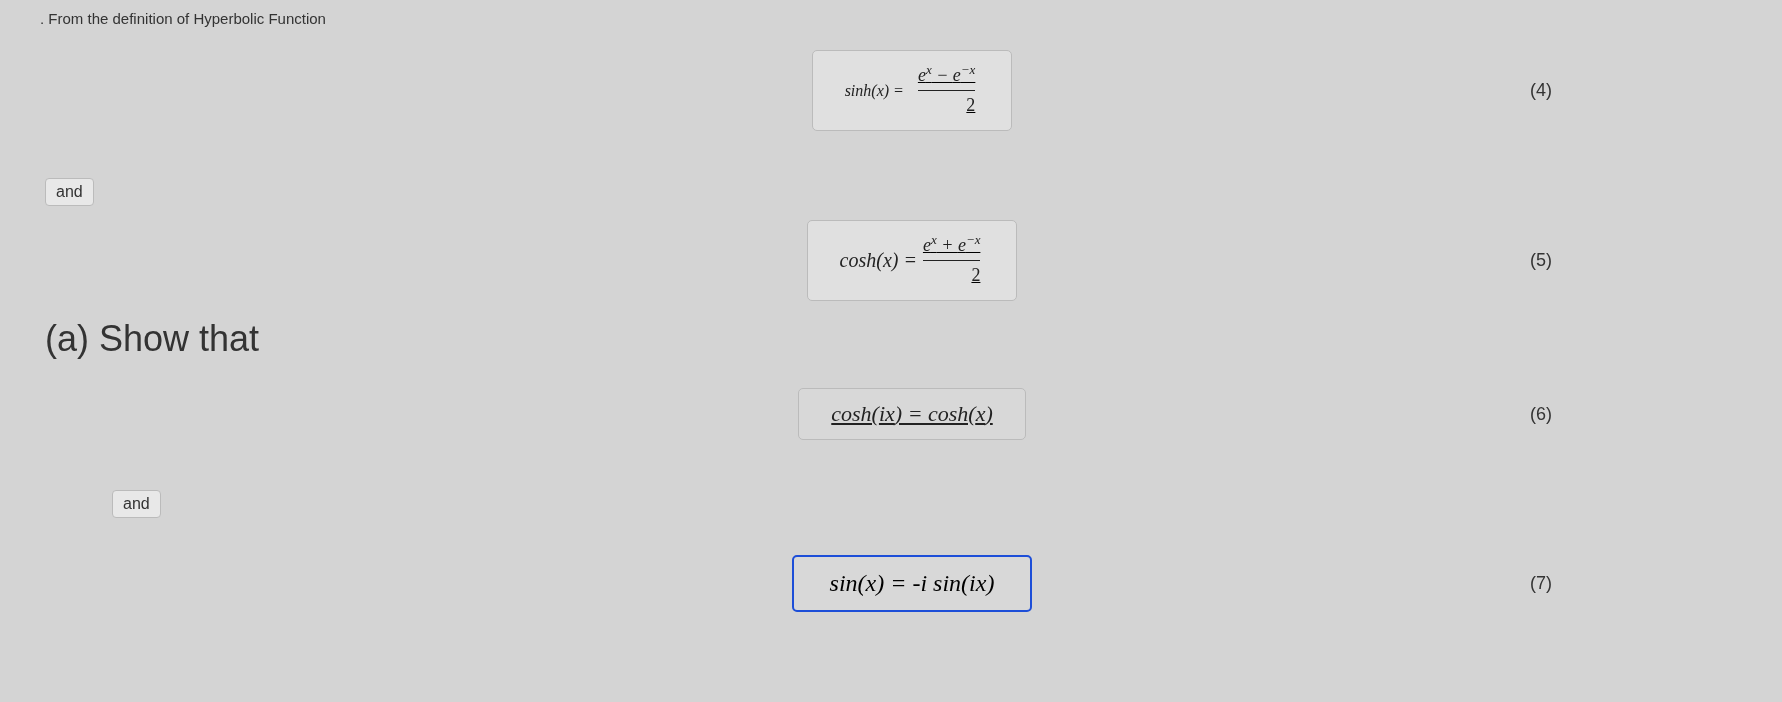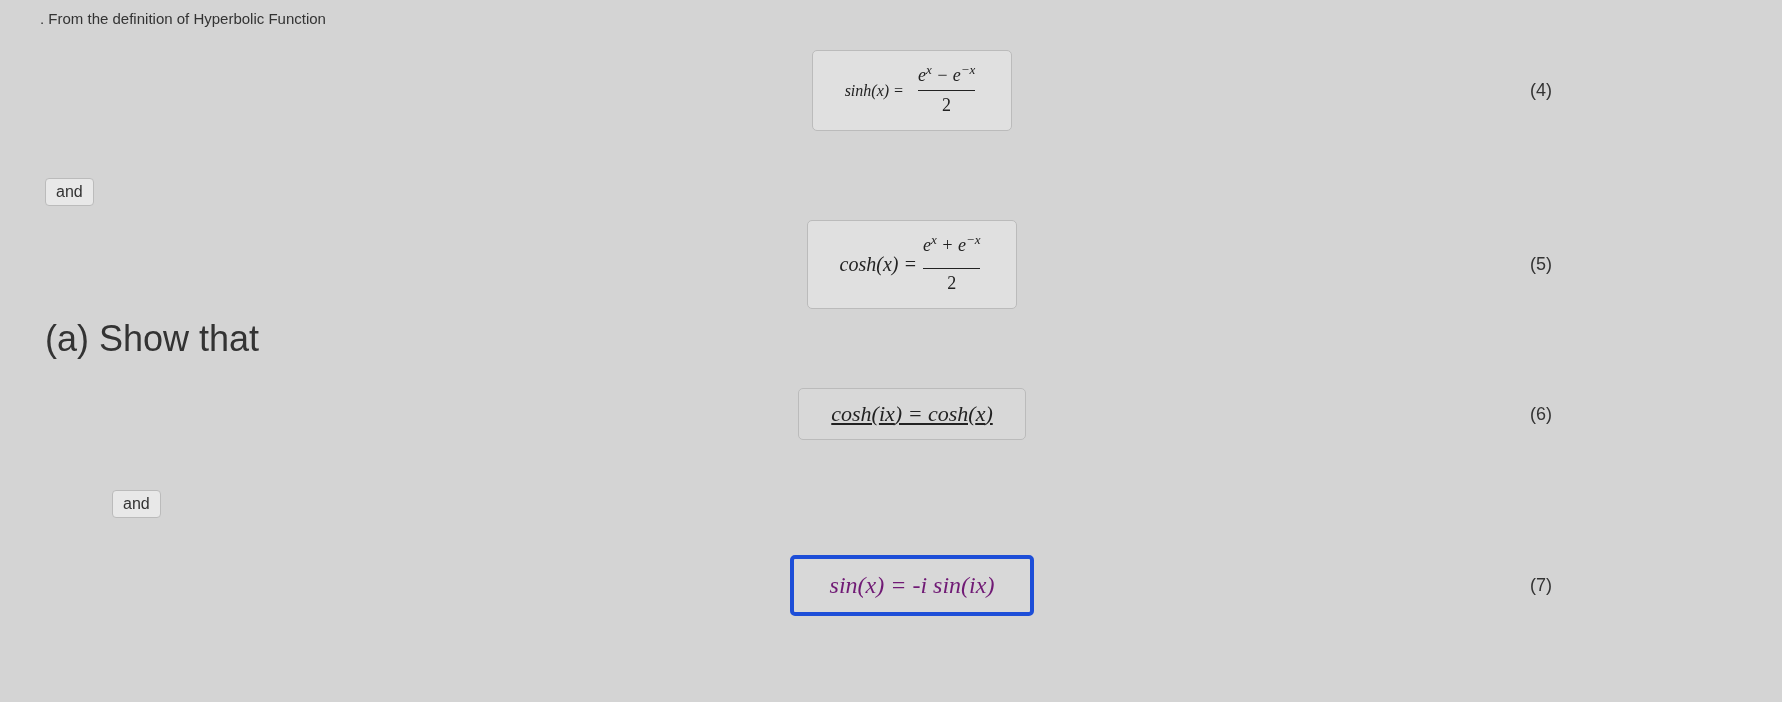--- a/index.html
+++ b/index.html
@@ -108,23 +108,24 @@
     .eq-content {
       flex: 1;
       display: flex;
       justify-content: center;
       align-items: center;
     }
 
     .fraction {
       display: inline-flex;
       flex-direction: column;
-      align-items: center;
+      align-items: flex-end;
       vertical-align: middle;
       margin: 0 4px;
+      text-decoration: underline;
     }
 
     .fraction .numerator {
       padding-bottom: 3px;
       border-bottom: 1.5px solid #222;
       font-size: 18px;
     }
 
     .fraction .denominator {
       padding-top: 3px;
@@ -178,41 +179,41 @@
       </div>
     </div>
     <div class="eq-number">(4)</div>
   </div>
 
   <div class="equation-block eq-2">
     <div class="eq-content">
       <div style="background:#e0e0e0; border:1px solid #bbb; border-radius:5px; padding:14px 32px; display:flex; align-items:center; gap:2px;">
         <span style="font-family:Georgia,serif; font-size:20px; font-style:italic; color:#222;">cosh(<span style="font-style:italic;">x</span>) =</span>
         <div class="fraction">
-          <div class="numerator" style="font-family:Georgia,serif; font-size:18px; font-style:italic; color:#222; padding-bottom:12px; border-bottom:1.5px solid #222; white-space:nowrap;">
+          <div class="numerator" style="font-family:Georgia,serif; font-size:18px; font-style:italic; color:#222; padding-bottom:4px; border-bottom:1.5px solid #222; white-space:nowrap;">
             <i>e</i><sup style="font-style:italic;">x</sup> + <i>e</i><sup style="font-style:italic;">−x</sup>
           </div>
           <div class="denominator" style="font-family:Georgia,serif; font-size:18px; color:#222; padding-top:4px; text-align:center;">2</div>
         </div>
       </div>
     </div>
     <div class="eq-number">(5)</div>
   </div>
 
   <div class="equation-block eq-3">
     <div class="eq-content">
       <div class="eq-inner" style="background:#d8d8d8; border:1px solid #bbb; border-radius:5px; padding:12px 32px; font-family:Georgia,serif; font-size:22px; color:#222; font-style:italic;text-decoration:underline;">
         cosh(<i>ix</i>) = cosh(<i>x</i>)
       </div>
     </div>
     <div class="eq-number">(6)</div>
   </div>
 
   <div class="equation-block eq-4">
     <div class="eq-content">
-      <div class="eq-inner" style="background:#d8d8d8; border:4px solid #1d4ed8; border-radius:5px; padding:13px 36px; font-family:Georgia,serif; font-size:24px; color:#701a75; font-style:italic;">
+      <div class="eq-inner" style="background:#d8d8d8; border:2px solid #1d4ed8; border-radius:5px; padding:13px 36px; font-family:Georgia,serif; font-size:24px; color:#000000; font-style:italic;">
         sin(x) = -i sin(ix)
       </div>
     </div>
     <div class="eq-number">(7)</div>
   </div>
 
 </div>
 
 </body></html>

